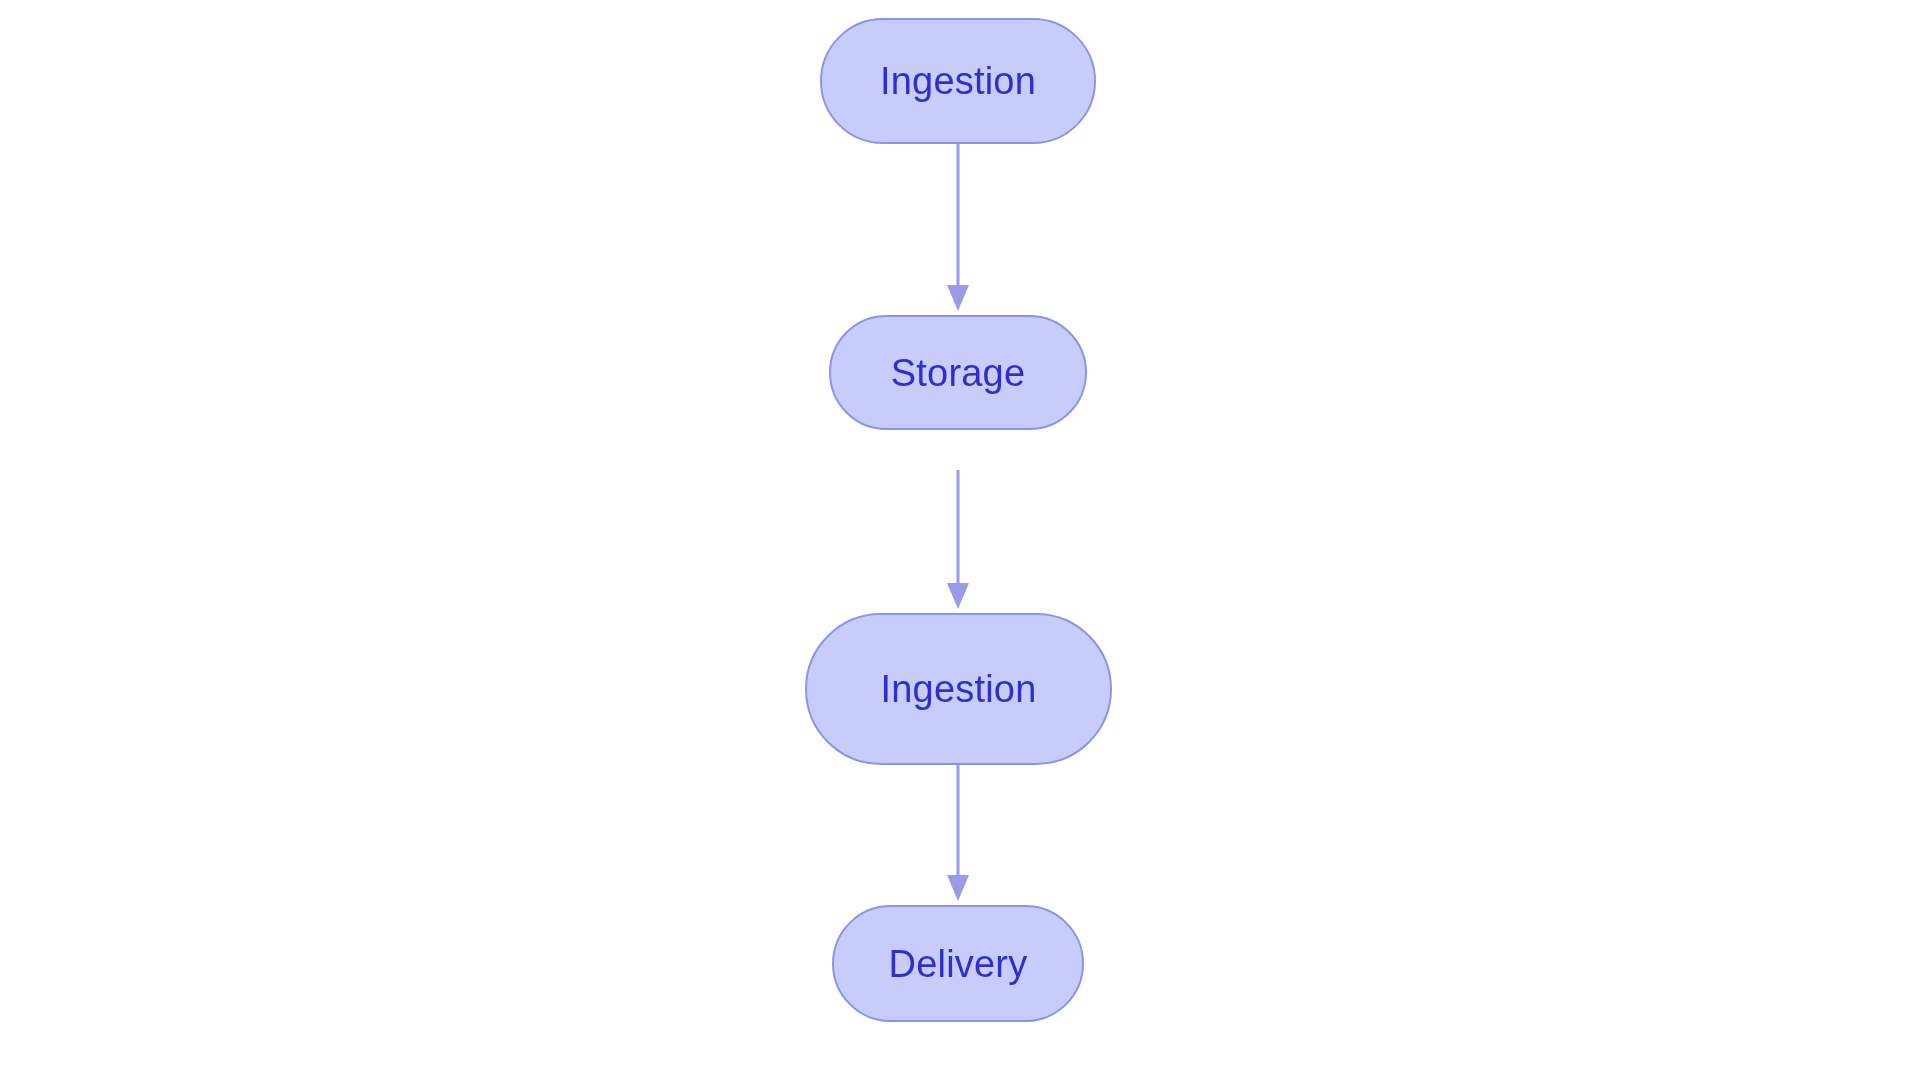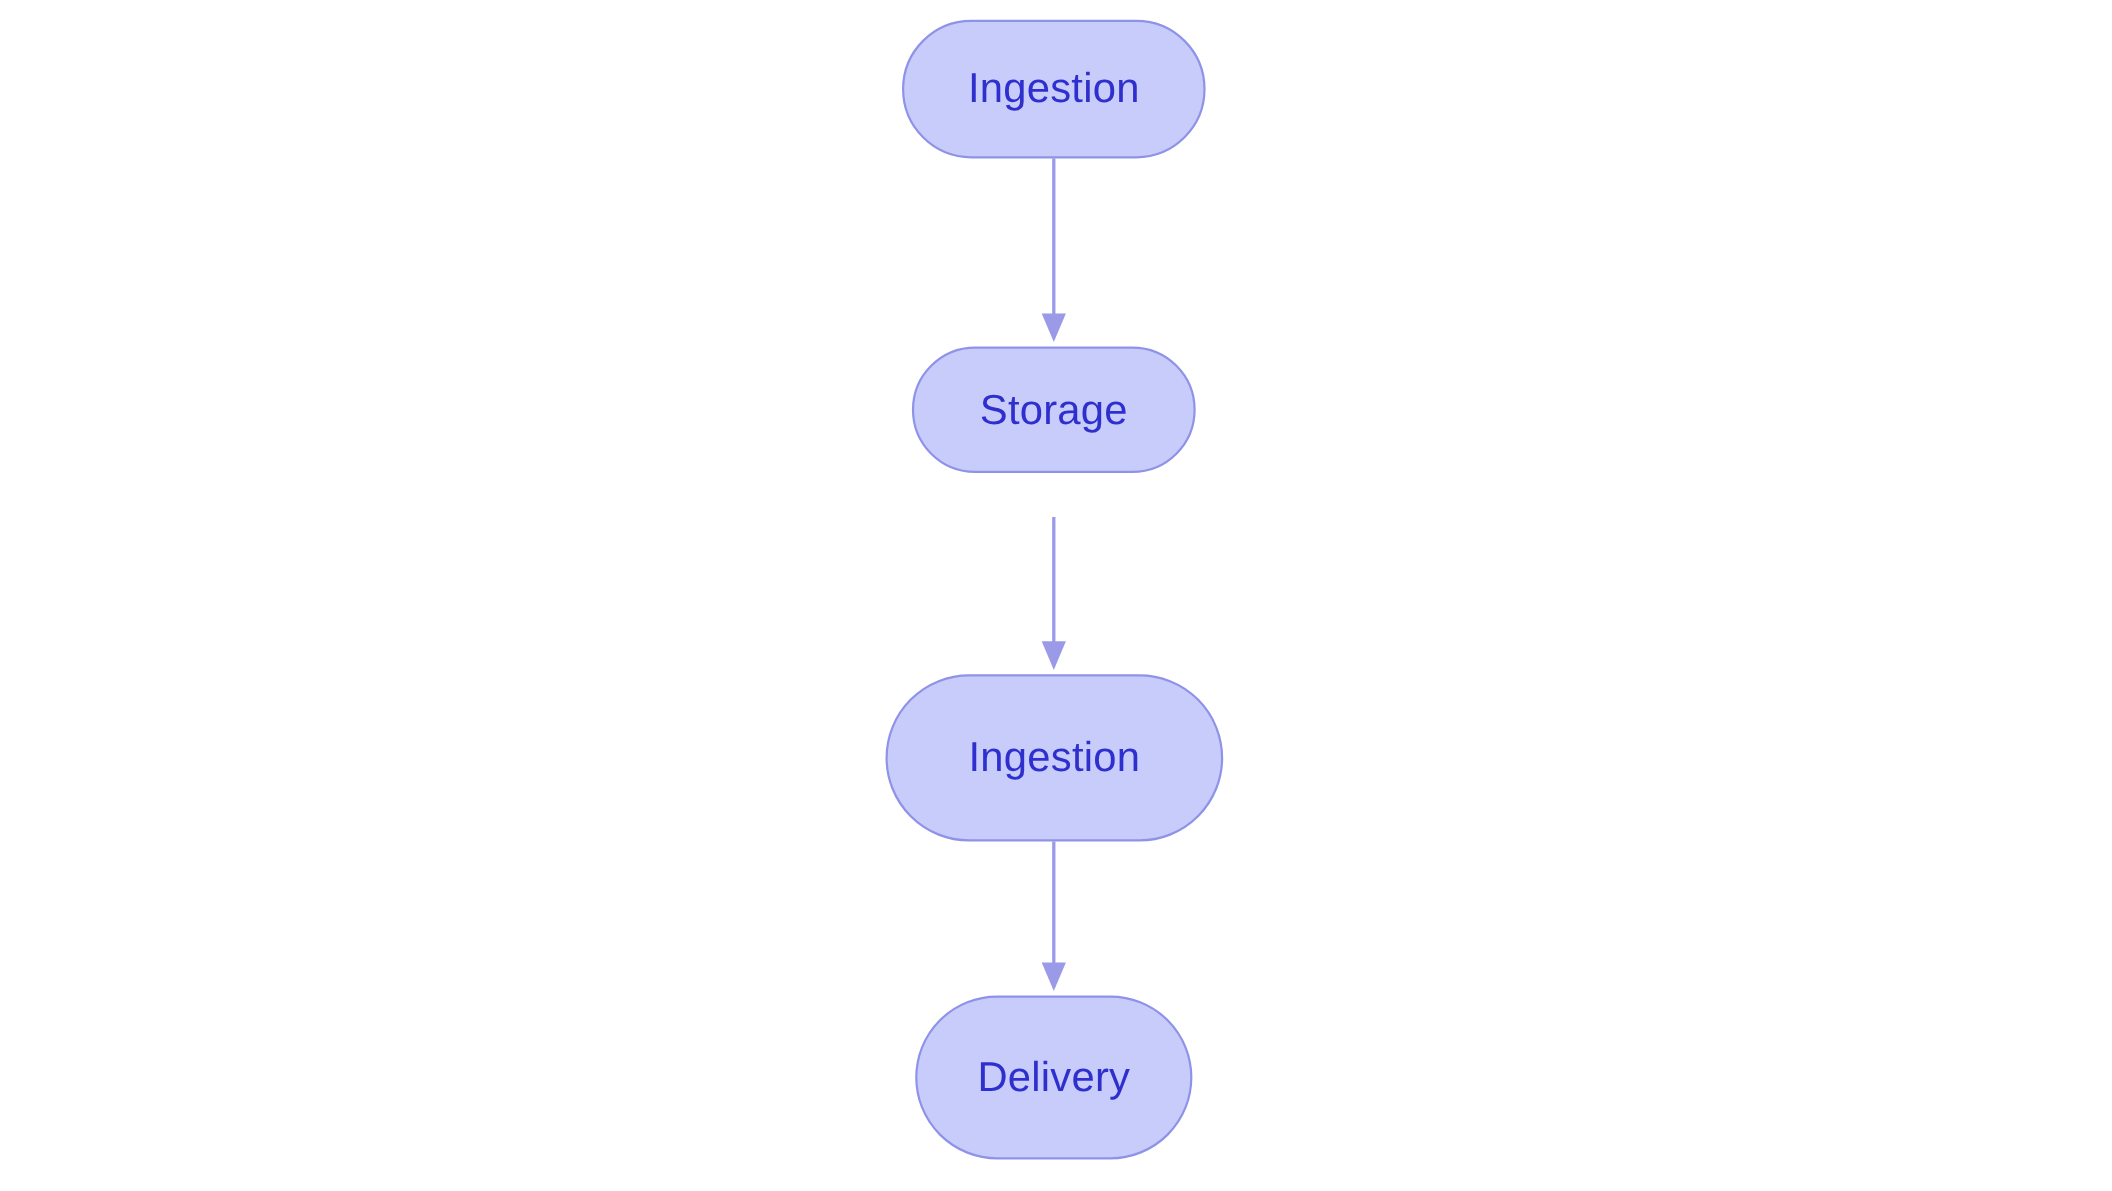--- a/index.html
+++ b/index.html
@@ -59,21 +59,21 @@
     left: 805px;
     top: 613px;
     width: 307px;
     height: 152px;
   }
 
   .node-delivery {
     left: 832px;
     top: 905px;
     width: 252px;
-    height: 149px;
+    height: 117px;
     text-align: center;
   }
 
   
   .edge {
     position: absolute;
     left: 0;
     top: 0;
     width: 1920px;
     height: 1083px;

